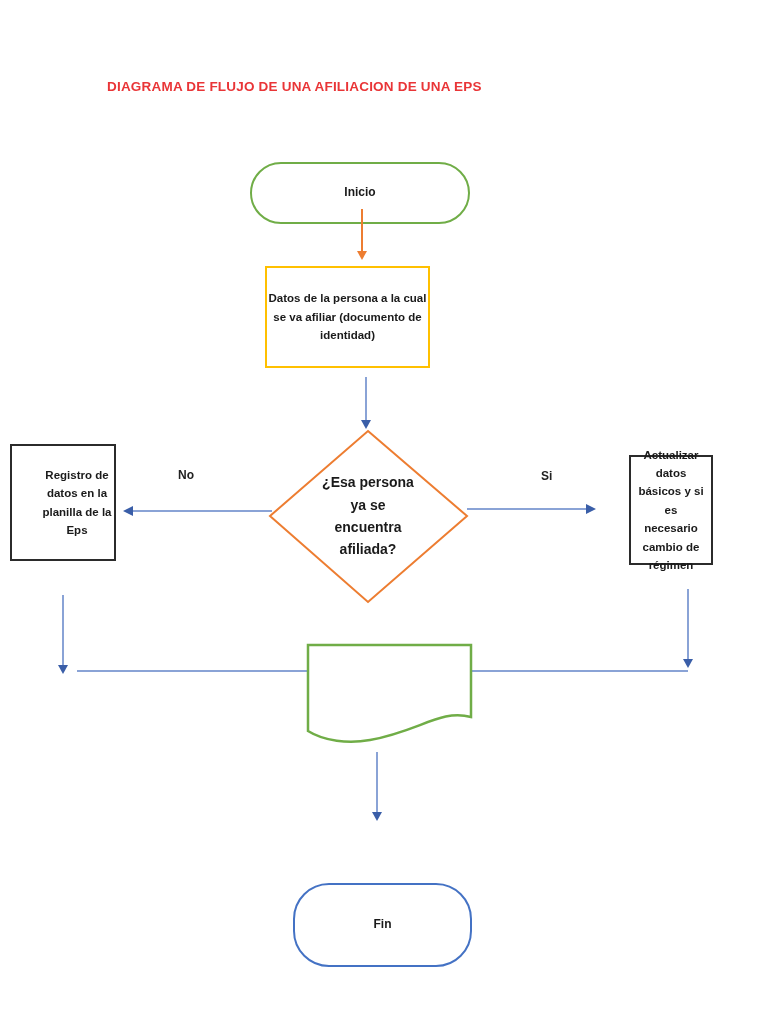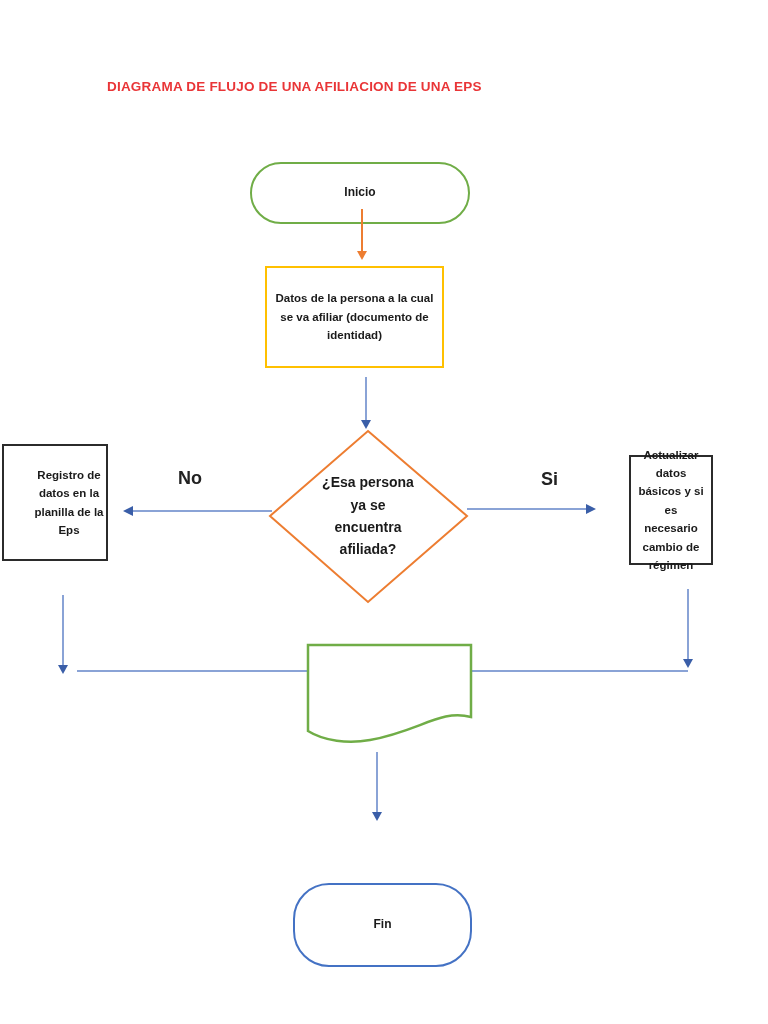--- a/index.html
+++ b/index.html
@@ -20,39 +20,39 @@
   .stem-orange{width:2px;background:var(--orange);}
   .head{width:0;height:0;}
   .head-down{border-left:5px solid transparent;border-right:5px solid transparent;
              border-top:9px solid var(--arrowhead_blue);}
   .head-down-orange{border-left:5px solid transparent;border-right:5px solid transparent;
              border-top:9px solid var(--orange);}
   .head-left{border-top:5px solid transparent;border-bottom:5px solid transparent;
              border-right:10px solid var(--arrowhead_blue);}
   .head-right{border-top:5px solid transparent;border-bottom:5px solid transparent;
              border-left:10px solid var(--arrowhead_blue);}
-  .branch-label{font-size:18px;font-weight:600;color:#222;}
+  .branch-label{font-size:12px;font-weight:600;color:#222;}
   .overlay-text{display:flex;align-items:center;justify-content:center;text-align:center;
         font-weight:700;font-size:14px;line-height:1.6;}
 </style>
 </head>
 <body>
 
 <div id="page">
 
   <div class="abs title" style="left:107px;top:79px;">DIAGRAMA DE FLUJO DE UNA AFILIACION DE UNA EPS</div>
 
   <div class="abs node stadium start" style="left:250px;top:141px;width:220px;height:62px;font-size:12px;">
     <span>Inicio</span>
   </div>
 
   <div class="abs stem-orange" style="left:361px;top:209px;height:43px;"></div>
   <div class="abs head head-down-orange" style="left:357px;top:251px;"></div>
 
-  <div class="abs node rect-gold prelines" style="left:265px;top:266px;width:179px;height:102px;">
+  <div class="abs node rect-gold prelines" style="left:265px;top:266px;width:165px;height:102px;">
     <span class="prelines">Datos de la persona a la cual
 se va afiliar (documento de
 identidad)</span>
   </div>
 
   <div class="abs stem-v" style="left:365px;top:377px;height:44px;"></div>
   <div class="abs head head-down" style="left:361px;top:420px;"></div>
 
   <svg class="abs" style="left:268px;top:429px;" width="201" height="175" viewBox="0 0 201 175">
     <polygon points="100,2 199,87 100,173 2,87" fill="#ffffff" stroke-width="2" stroke="#ED7D31"></polygon>
@@ -61,21 +61,21 @@
     <span class="prelines">¿Esa persona
 ya se
 encuentra
 afiliada?</span>
   </div>
 
   <div class="abs branch-label" style="left:178px;top:468px;">No</div>
   <div class="abs stem-h" style="left:132px;top:510px;width:140px;"></div>
   <div class="abs head head-left" style="left:123px;top:506px;"></div>
 
-  <div class="abs node rect-black prelines" style="left:2px;top:444px;width:106px;height:117px;padding-left:28px;">
+  <div class="abs node rect-black prelines" style="left:10px;top:444px;width:106px;height:117px;padding-left:28px;">
     <span class="prelines">Registro de
 datos en la
 planilla de la
 Eps</span>
   </div>
 
   <div class="abs branch-label" style="left:541px;top:469px;">Si</div>
   <div class="abs stem-h" style="left:467px;top:508px;width:120px;"></div>
   <div class="abs head head-right" style="left:586px;top:504px;"></div>
 

